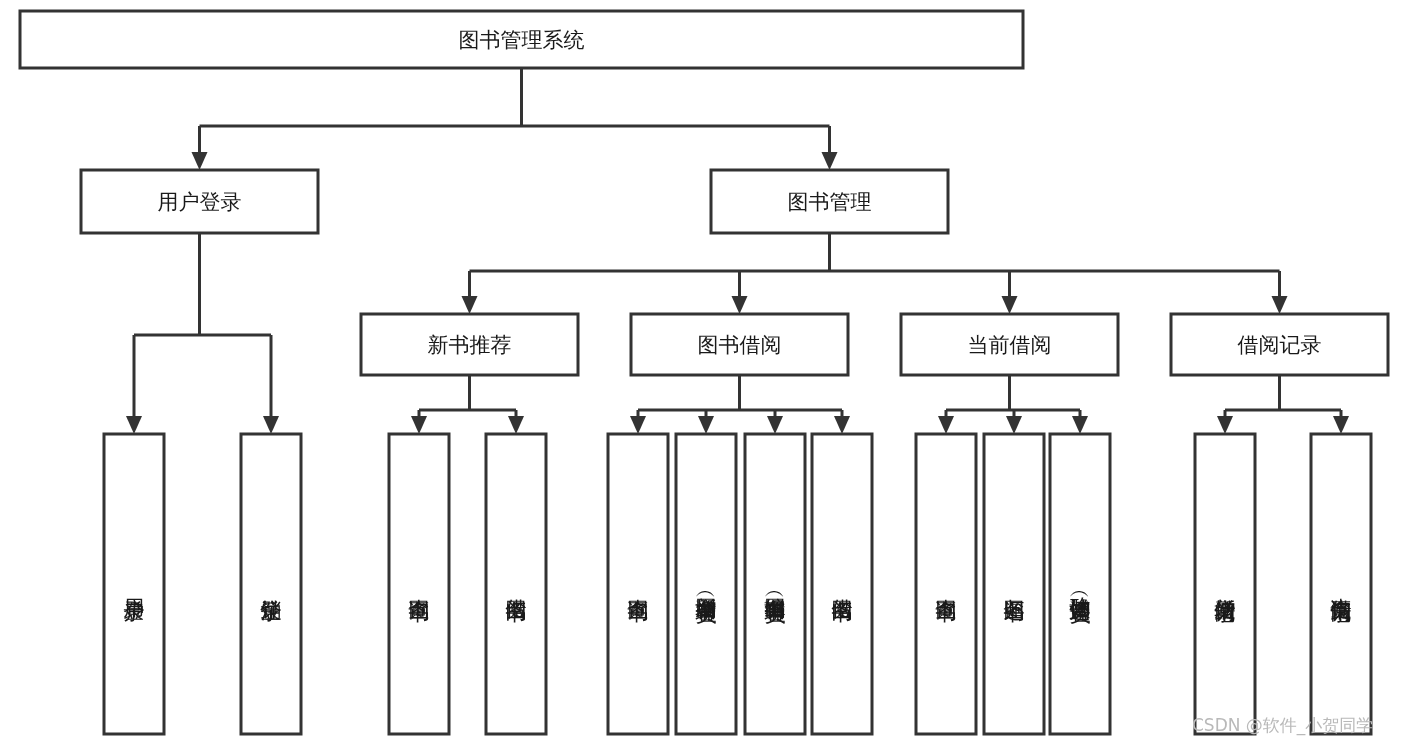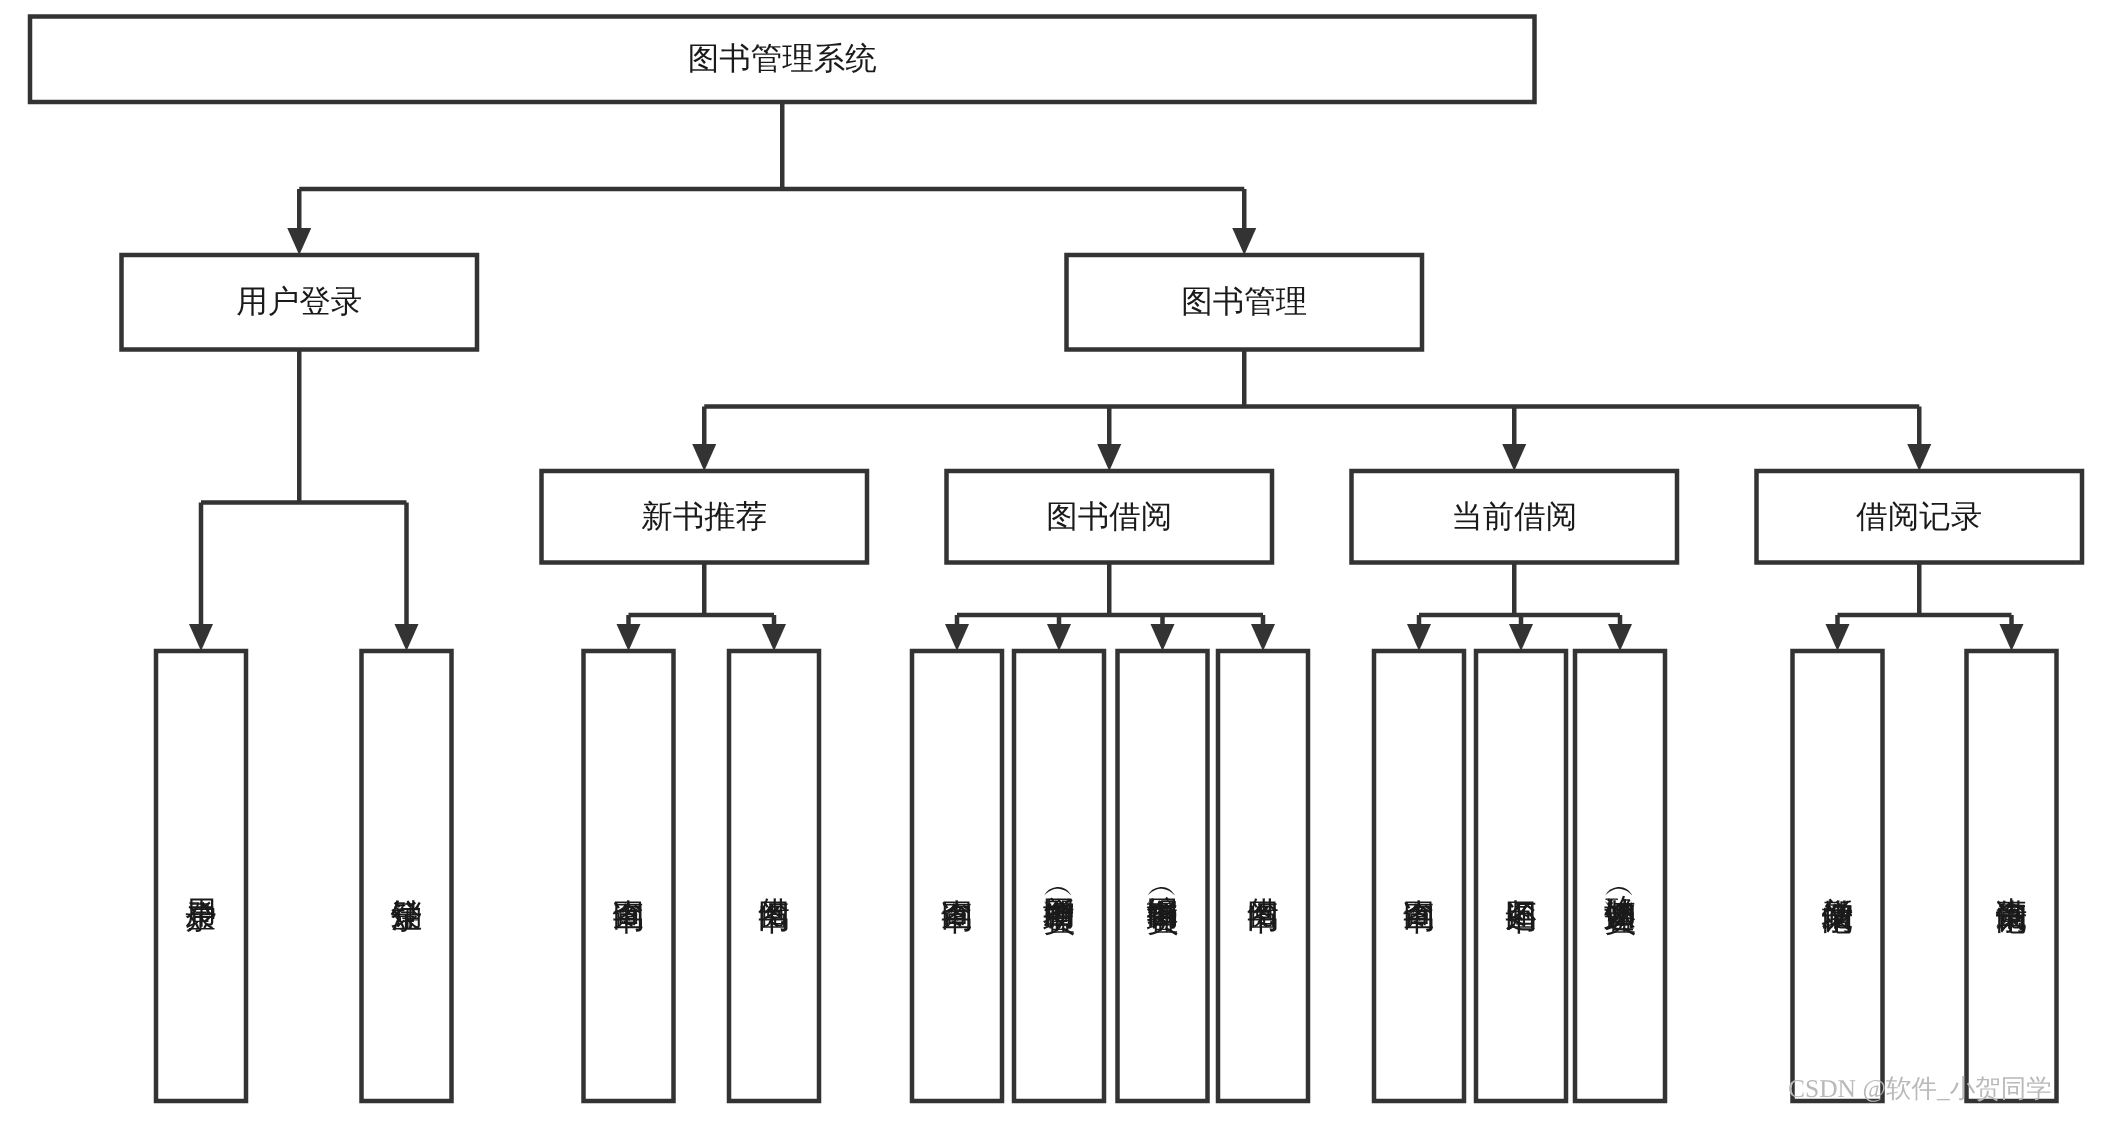--- a/index.html
+++ b/index.html
@@ -175,15 +175,15 @@
       <div class="node-label-v" style="left: 676px; top: 434px; width: 60px; height: 300px;">新增图书（管理员）</div>
       <div class="node-label-v" style="left: 745px; top: 434px; width: 60px; height: 300px;">编辑图书（管理员）</div>
       <div class="node-label-v" style="left: 812px; top: 434px; width: 60px; height: 300px;">借阅图书</div>
       <div class="node-label-v" style="left: 916px; top: 434px; width: 60px; height: 300px;">查询图书</div>
       <div class="node-label-v" style="left: 984px; top: 434px; width: 60px; height: 300px;">归还图书</div>
       <div class="node-label-v" style="left: 1050px; top: 434px; width: 60px; height: 300px;">确认归还（管理员）</div>
       <div class="node-label-v" style="left: 1195px; top: 434px; width: 60px; height: 300px;">新增借阅记录</div>
       <div class="node-label-v" style="left: 1311px; top: 434px; width: 60px; height: 300px;">查询借阅记录</div>
     </div>
 
-  <div class="watermark" style="left:1192px; top:714px;font-family:Liberation Serif, serif;">CSDN @软件_小贺同学</div>
+  <div class="watermark" style="left:1192px; top:714px;">CSDN @软件_小贺同学</div>
 
 </div>
 
 </body></html>

